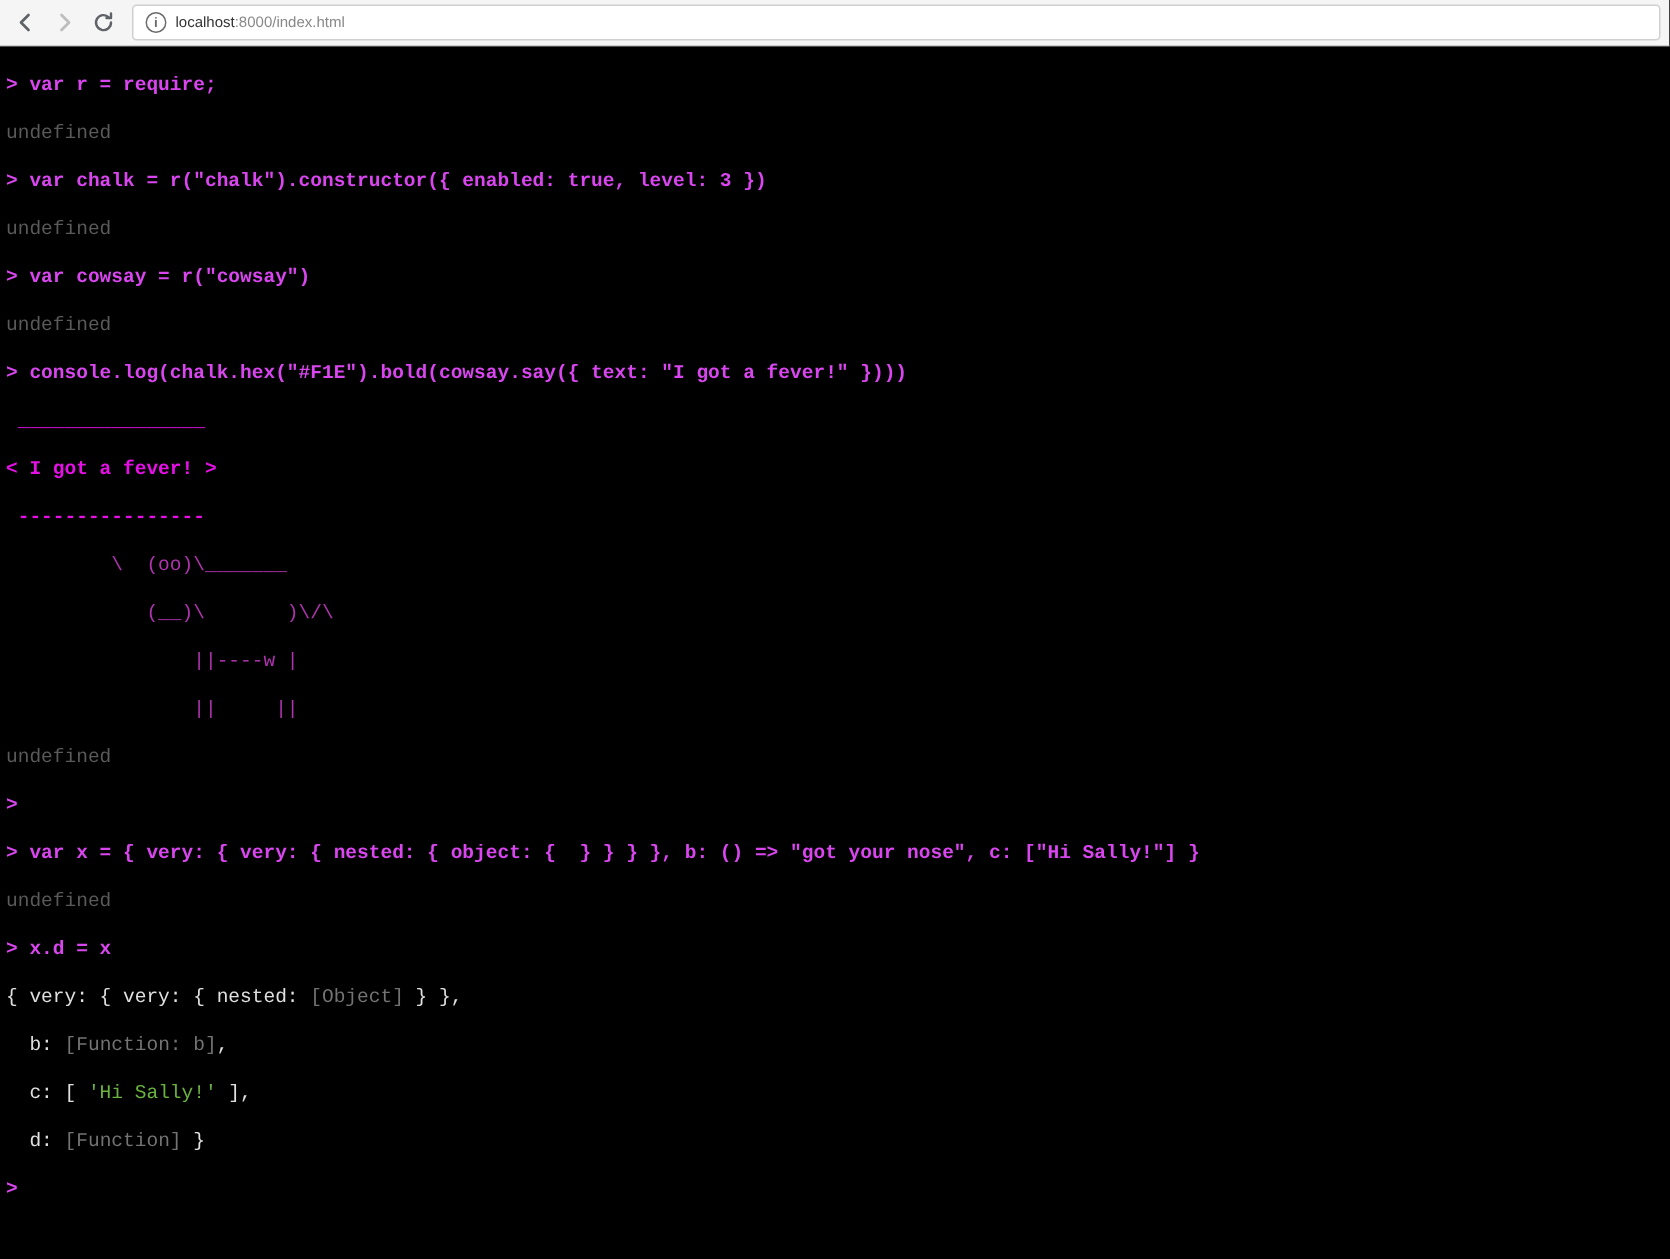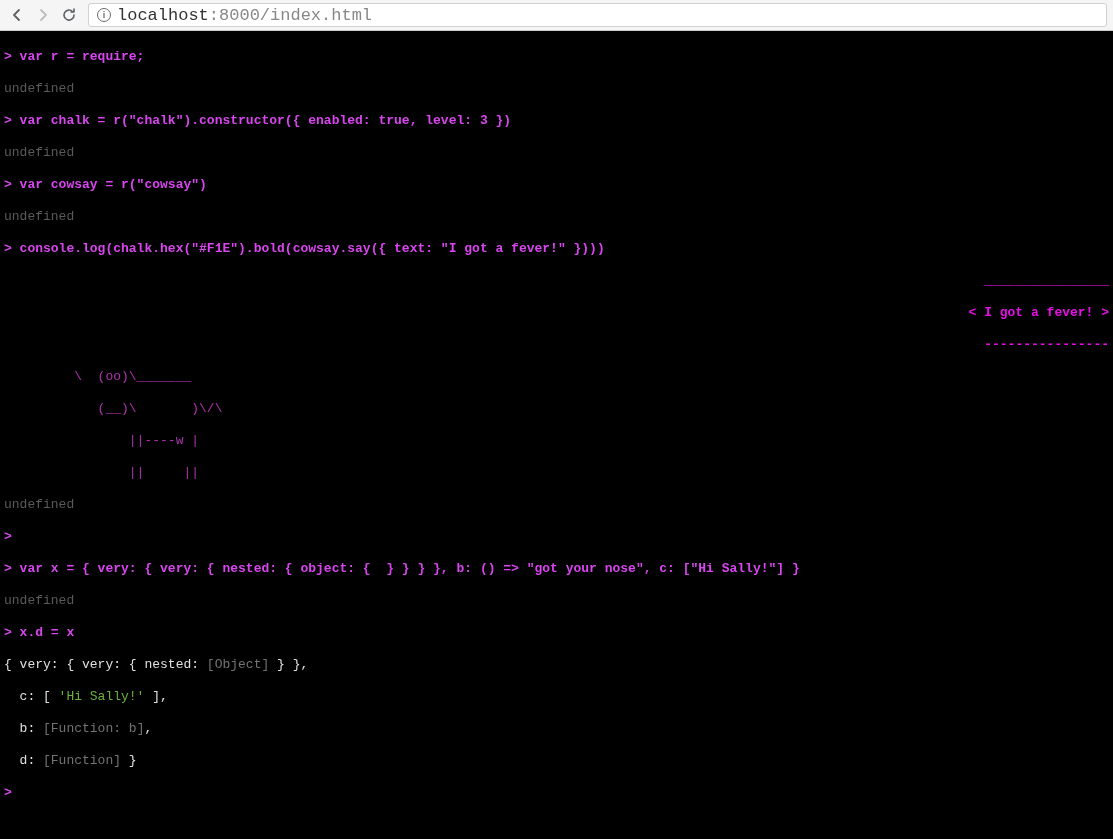--- a/index.html
+++ b/index.html
@@ -4,28 +4,28 @@
 <style>
 * { margin: 0; padding: 0; box-sizing: border-box; }
 body { width: 1113px; height: 839px; background: #000; font-family: 'Consolas', 'Courier New', monospace; font-size: 13px; overflow: hidden; }
 .browser-chrome { height: 31px; background: #f5f5f5; border-bottom: 1px solid #ccc; display: flex; align-items: center; padding: 0 6px; gap: 8px; }
 .nav-buttons { display: flex; gap: 4px; align-items: center; }
 .nav-btn { width: 22px; height: 22px; display: flex; align-items: center; justify-content: center; color: #6b6b6b; cursor: pointer; }
 .nav-btn.disabled { color: #c0c0c0; }
 .reload-btn { width: 22px; height: 22px; display: flex; align-items: center; justify-content: center; color: #4d4d4d; cursor: pointer; }
 .url-bar { flex: 1; height: 24px; background: #fff; border: 1px solid #d0d0d0; border-radius: 3px; display: flex; align-items: center; padding: 0 8px; gap: 6px; }
 .info-icon { width: 14px; height: 14px; border: 1.5px solid #6b6b6b; border-radius: 50%; display: flex; align-items: center; justify-content: center; font-size: 9px; color: #6b6b6b; font-family: sans-serif; font-weight: bold; }
-.url-text { font-family: Liberation Mono, monospace; font-size: 17px; color: #333; }
+.url-text { font-family: Liberation Sans, sans-serif; font-size: 10px; color: #333; }
 .url-host { color: #333; }
 .url-port, .url-path { color: #888; }
 .terminal { background: #000; color: #ccc; padding: 2px 4px; line-height: 16px; white-space: pre; overflow: hidden; font-family: 'Consolas', 'Courier New', monospace; }
 .line { white-space: pre; }
 .cmd { color: #d946ef; font-weight: bold; }
 .undef { color: #5a5a5a; }
-.magenta-bold { color: #e610e6; font-weight: bold; text-align: right; }
+.magenta-bold { color: #e610e6; font-weight: bold; }
 .magenta-dim { color: #b033b0; }
 .cyan { color: #737373; }
 .green { color: #6ab33f; }
 .white { color: #e0e0e0; }
 svg { display: block; }
 </style>
 </head>
 <body>
 
 <div class="browser-chrome">
@@ -68,22 +68,22 @@
 <div class="line magenta-dim">         \  (oo)\_______</div>
 <div class="line magenta-dim">            (__)\       )\/\</div>
 <div class="line magenta-dim">                ||----w |</div>
 <div class="line magenta-dim">                ||     ||</div>
 <div class="line undef">undefined</div>
 <div class="line cmd">&gt; </div>
 <div class="line cmd">&gt; var x = { very: { very: { nested: { object: {  } } } }, b: () =&gt; "got your nose", c: ["Hi Sally!"] }</div>
 <div class="line undef">undefined</div>
 <div class="line cmd">&gt; x.d = x</div>
 <div class="line"><span class="white">{ very: { very: { nested: </span><span class="cyan">[Object]</span><span class="white"> } },</span></div>
+<div class="line"><span class="white">  b: </span><span class="cyan">[Function: b]</span><span class="white">,</span></div>
 <div class="line"><span class="white">  c: [ </span><span class="green">'Hi Sally!'</span><span class="white"> ],</span></div>
-<div class="line"><span class="white">  b: </span><span class="cyan">[Function: b]</span><span class="white">,</span></div>
 <div class="line"><span class="white">  d: </span><span class="cyan">[Function]</span><span class="white"> }</span></div>
 <div class="line cmd">&gt; </div>
 
 
 
 
 
 
 
 

